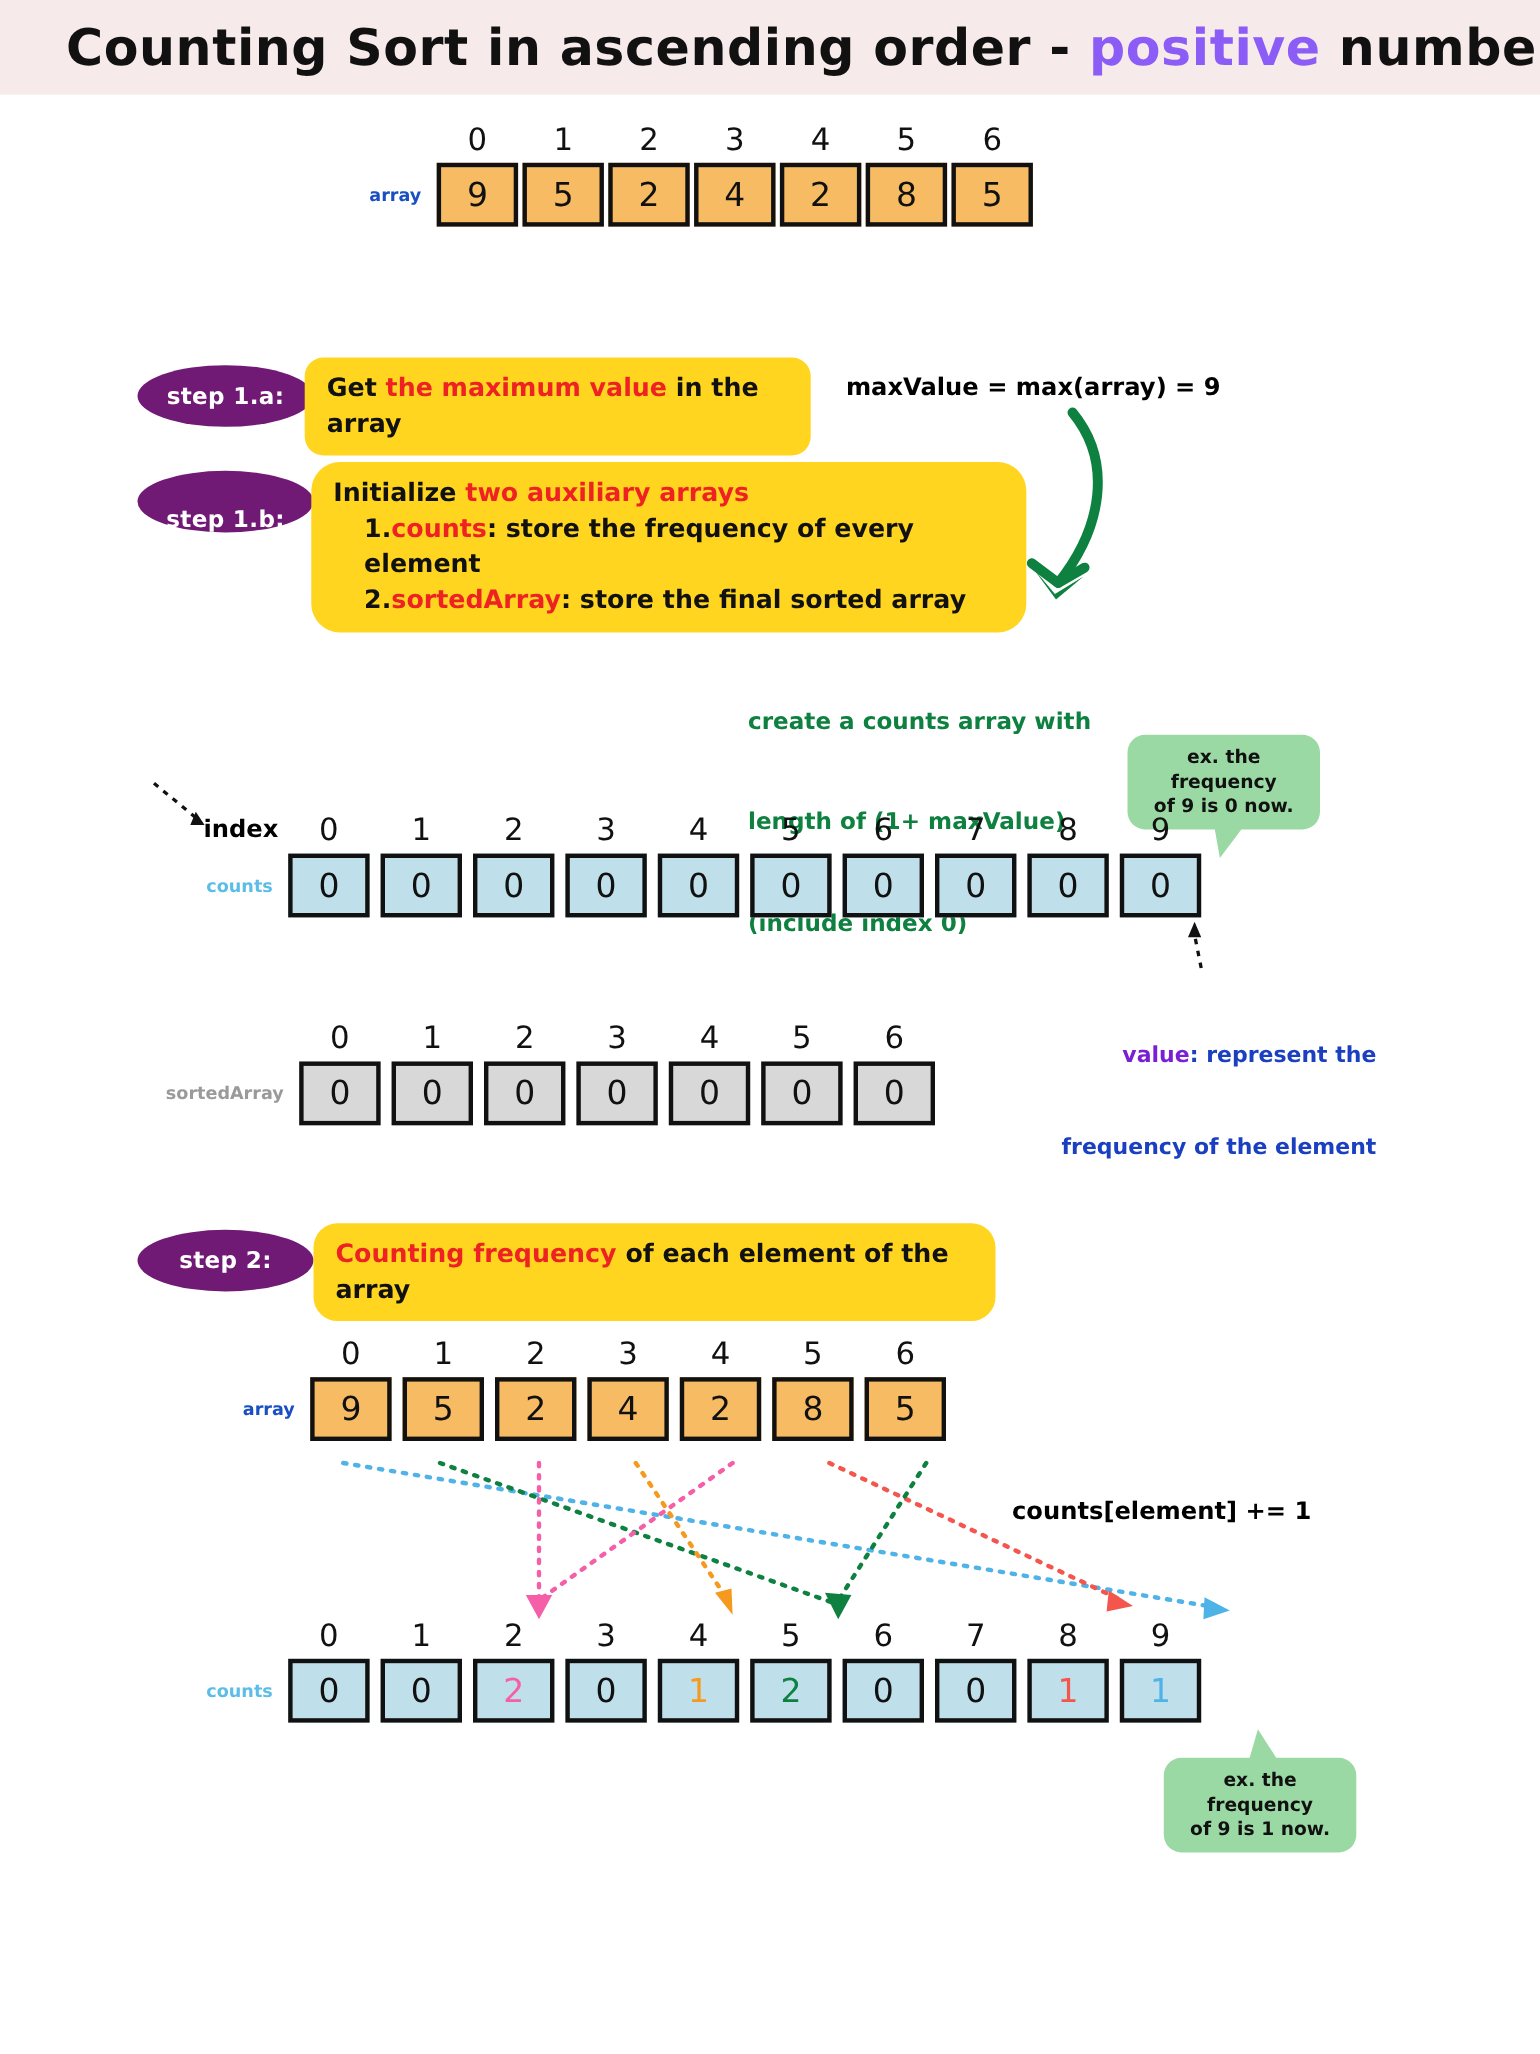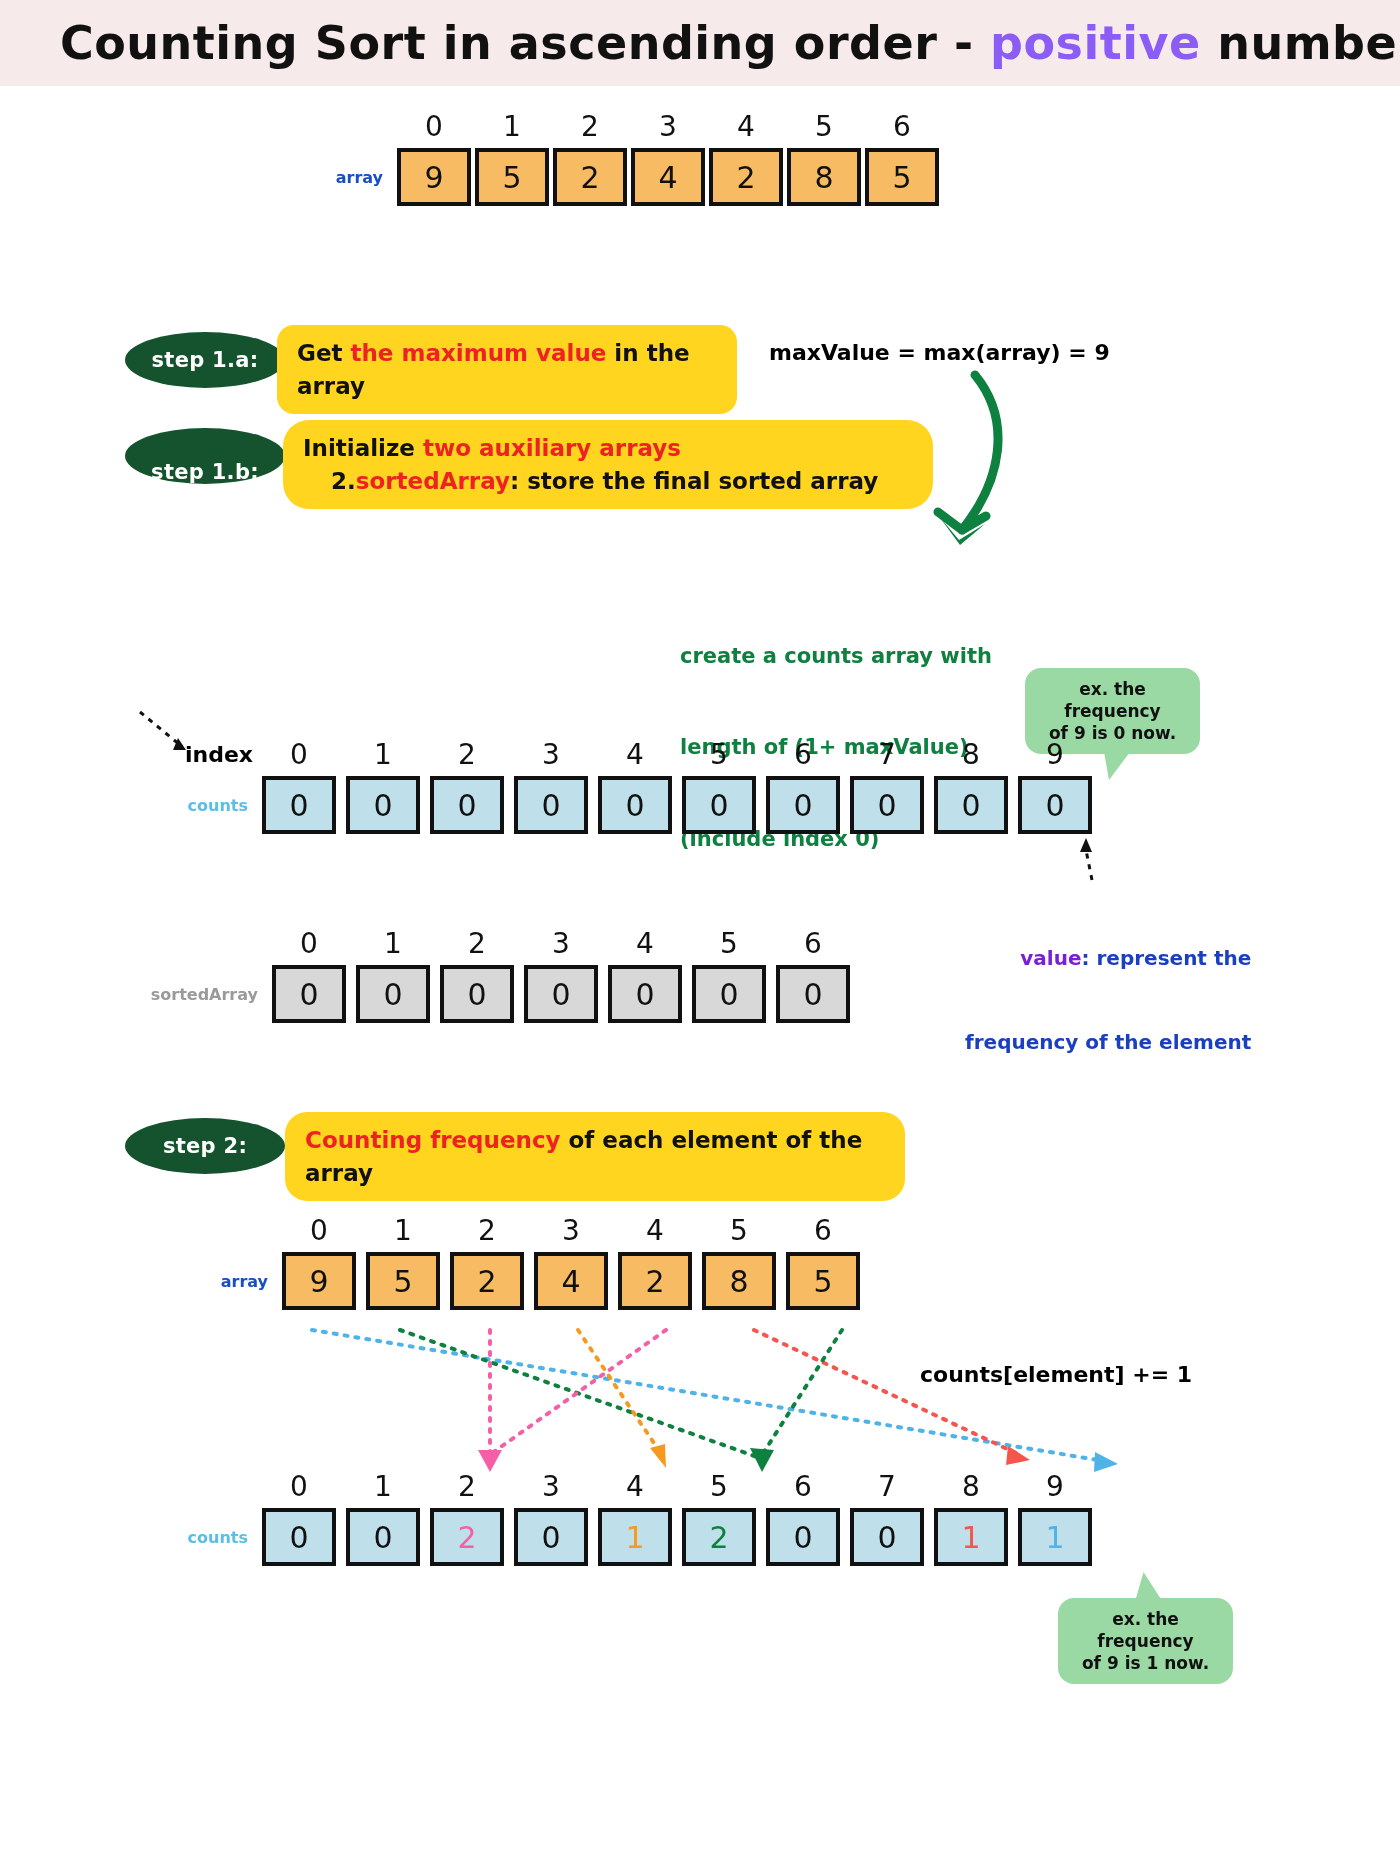--- a/index.html
+++ b/index.html
@@ -47,21 +47,21 @@
     position: absolute; left: 50%; transform: translateX(-50%);
     top: -42px; font-size: 28px; font-weight: 500; color: #111111;
   }
   .orange  .cell { background: #f7bc63; }
   .cyanbox .cell { background: #bfe0ea; }
   .graybox .cell { background: #d8d8d8; }
 
   
   .step-pill {
     position: absolute;
-    background: #14532d; color: #ffffff;
+    background: #701a75; color: #ffffff;
     border-radius: 50%;
     display: flex; align-items: center; justify-content: center;
     font-size: 21px; font-weight: 700;
     letter-spacing: .3px;
   }
   .step-banner {
     position: absolute;
     background: #ffd520;
     border-radius: 22px;
     padding: 12px 20px;
@@ -157,20 +157,21 @@
   <div class="step-banner" style="left:277px; top:325px; width:460px;border-radius:17px;">
     <span>Get </span><span class="red">the maximum value</span><span> in the array</span>
   </div>
   <div class="free-text t-black" style="left:769px; top:340px; font-size:22px; font-weight:700;">maxValue = max(array) = 9</div>
 
   <div class="step-pill" style="left:125px; top:428px; width:160px; height:56px;align-items:flex-end;">
     <span>step 1.b:</span>
   </div>
   <div class="step-banner" style="left:283px; top:420px; width:650px; border-radius:26px;">
     <div><span>Initialize </span><span class="red">two auxiliary arrays</span></div>
+    <div style="padding-left:28px;"><span>1.</span><span class="red">counts</span><span>: store the frequency of every element</span></div>
     <div style="padding-left:28px;"><span>2.</span><span class="red">sortedArray</span><span>: store the final sorted array</span></div>
   </div>
 
   <div class="free-text t-green" style="left:680px; top:580px; font-size:21px; font-weight:700; line-height:1.45;">
     <div>create a counts array with</div>
     <div>length of (1+ maxValue)</div>
     <div>(include index 0)</div>
   </div>
 
 

